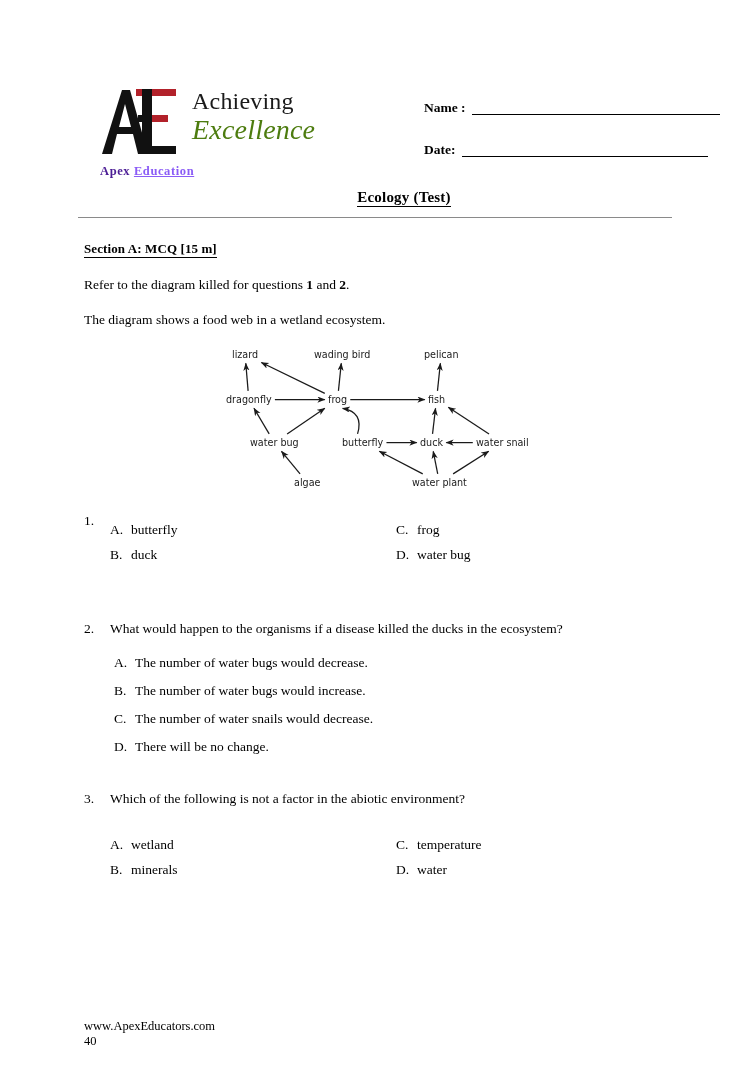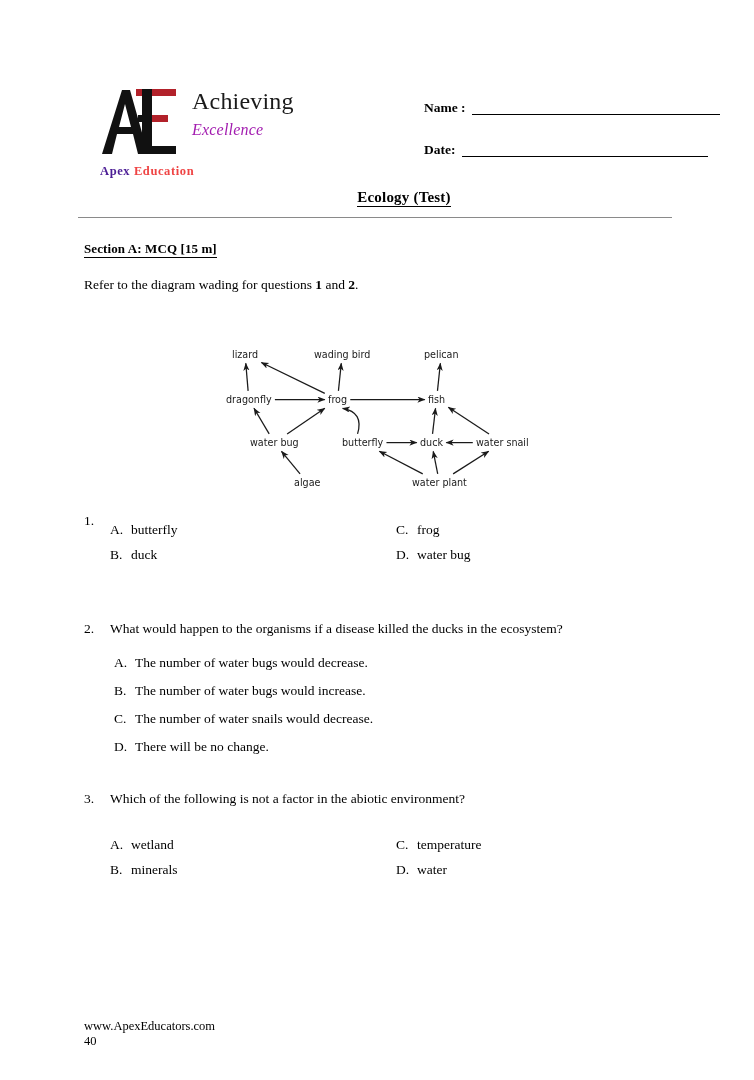--- a/index.html
+++ b/index.html
@@ -52,37 +52,37 @@
   .logo-line1 {
     font-family: "Liberation Serif", "DejaVu Serif", serif;
     font-size: 24px;
     line-height: 27px;
     letter-spacing: 0.2px;
     color: #1a1a1a;
   }
   .logo-line2 {
     font-family: "Liberation Serif", "DejaVu Serif", serif;
     font-style: italic;
-    font-size: 16px;
+    font-size: 28px;
     line-height: 29px;
     letter-spacing: 0.2px;
-    color: #a21caf;
+    color: #4d7c0f;
   }
   .logo-tagline {
     position: absolute;
     left: 4px;
     top: 80px;
     font-family: "Liberation Serif", "DejaVu Serif", serif;
     font-weight: bold;
     font-size: 12.5px;
     letter-spacing: 0.6px;
     white-space: nowrap;
   }
   .tag-apex { color: #4c1d95; }
-  .tag-edu  { color: #ef4444; }
+  .tag-edu  { color: #8b5cf6; text-decoration: underline; }
 
   
   .field-row {
     position: absolute;
     display: flex;
     align-items: flex-end;
     white-space: nowrap;
   }
   .field-name { left: 346px; top: 16px; }
   .field-date { left: 346px; top: 58px; }
@@ -267,22 +267,23 @@
       <span class="field-label">Date:</span>
       <span class="field-rule"></span>
     </div>
   </div>
 
   <div class="doc-title"><span>Ecology (Test)</span></div>
   <div class="header-rule"></div>
 
   <div class="section-head"><span>Section A: MCQ [15 m]</span></div>
 
-  <div class="intro-1"><span>Refer to the diagram wading for questions </span><b>1</b><span> and </span><b>2</b><span>.</span></div>
-
+  <div class="intro-1"><span>Refer to the diagram killed for questions </span><b>1</b><span> and </span><b>2</b><span>.</span></div>
+
+  <div class="intro-2">The diagram shows a food web in a wetland ecosystem.</div>
 
   <div class="foodweb">
     <svg width="370" height="158" viewBox="0 0 370 158">
       <defs>
         <marker id="ah" markerWidth="9" markerHeight="9" refX="7.4" refY="3.1" orient="auto" markerUnits="userSpaceOnUse">
           <path d="M0,0 L8,3.1 L0,6.2 L2.2,3.1 Z" fill="#1a1a1a"></path>
         </marker>
       </defs>
       <g id="fw-edges" stroke="#1a1a1a" stroke-width="1.25" fill="none">
           <path d="M104.05892578125,131.9 L85.48013671875,109.3" marker-end="url(#ah)"></path>

